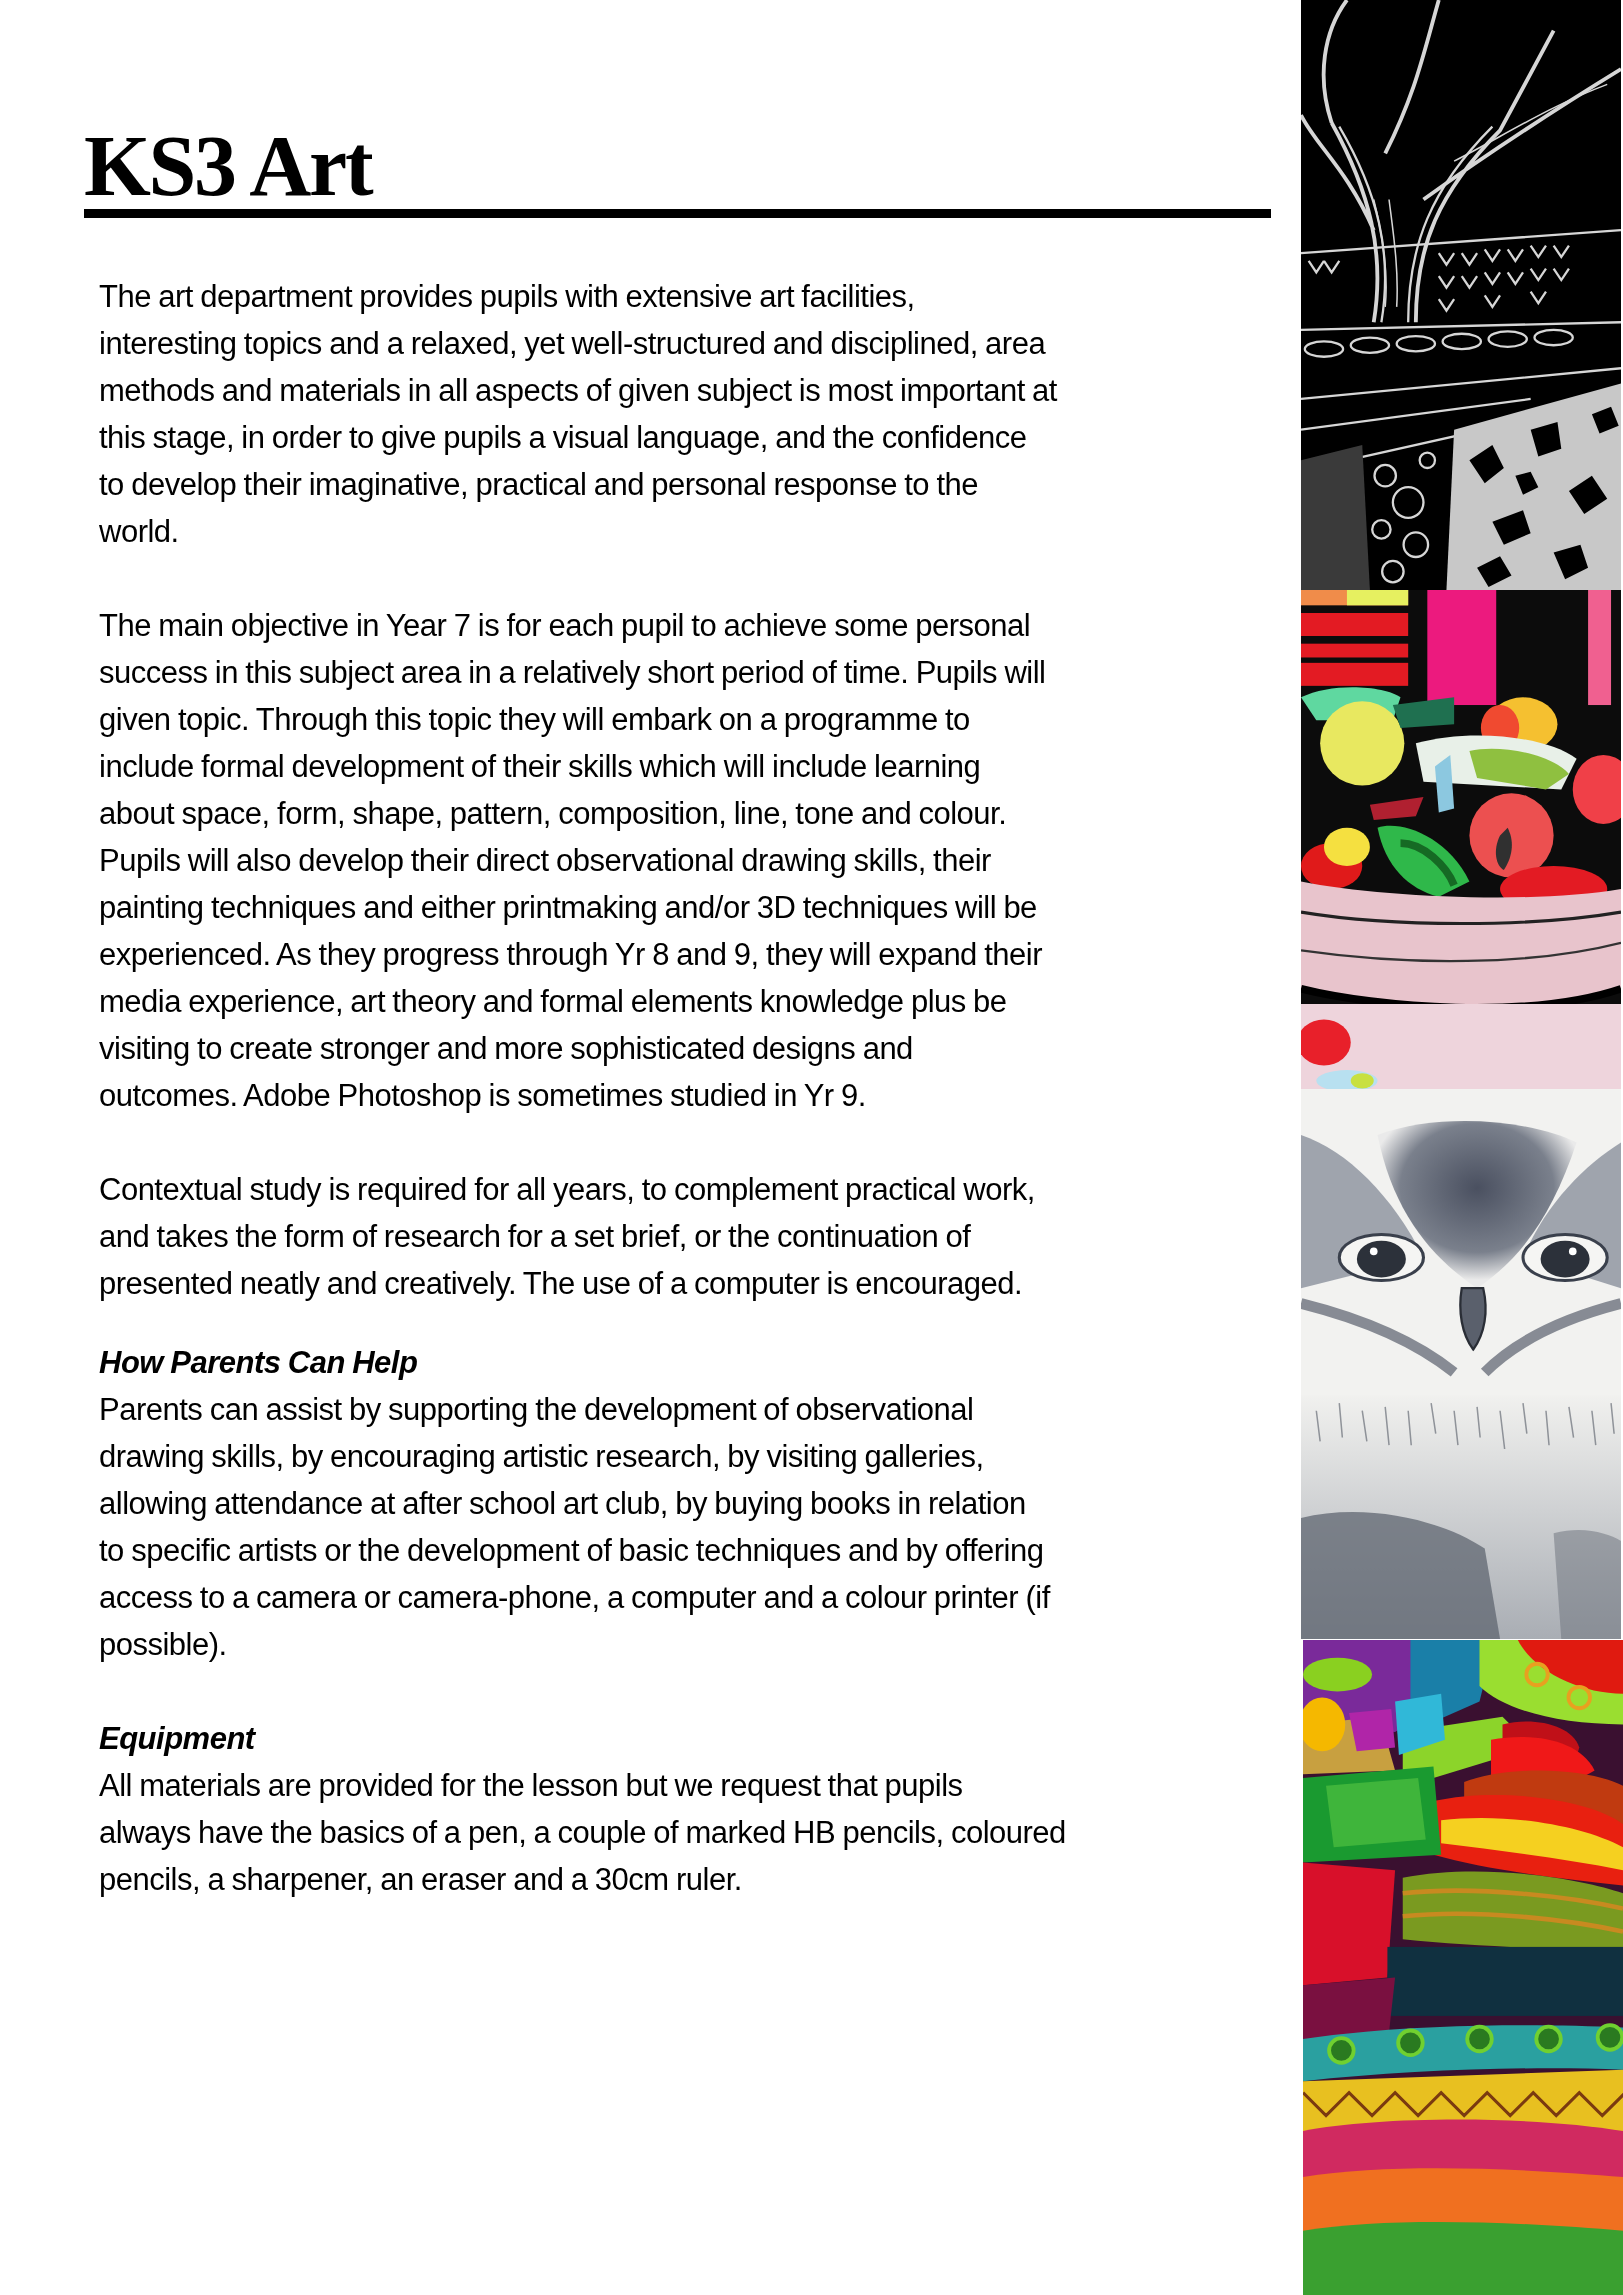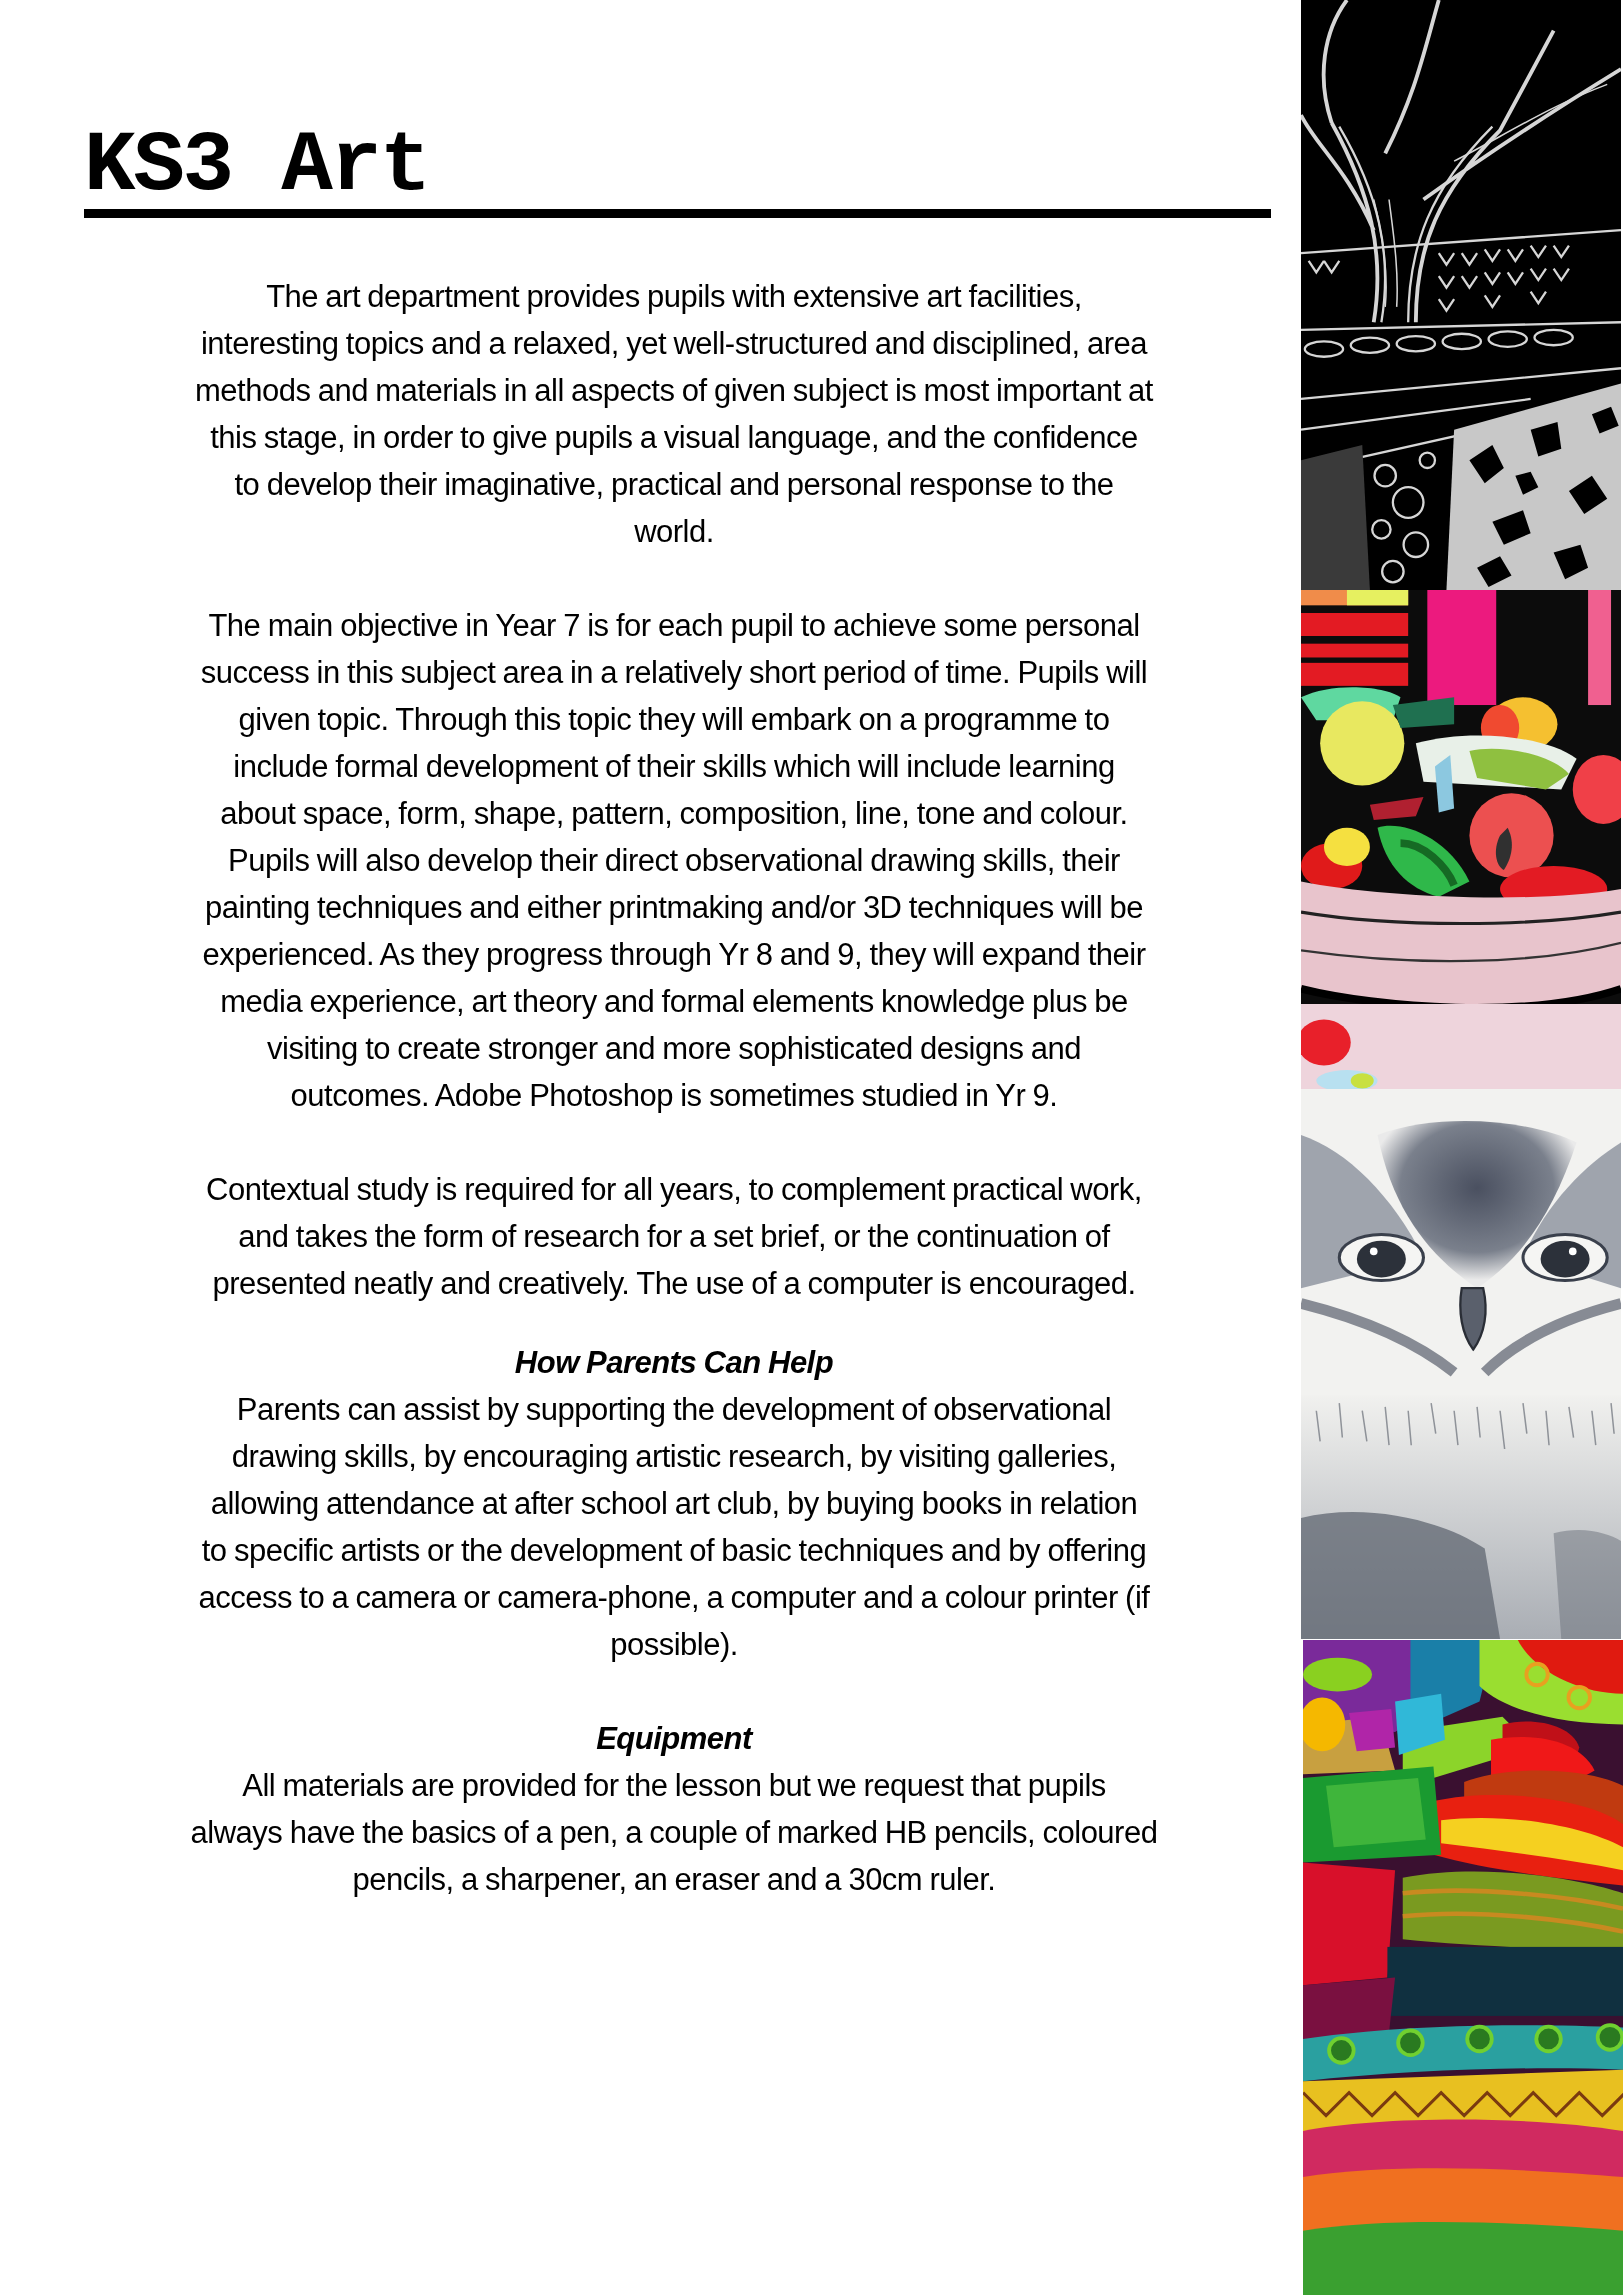--- a/index.html
+++ b/index.html
@@ -1,32 +1,32 @@
 <!DOCTYPE html>
 <html style="font-size:12.3px"><head>
 <meta charset="utf-8">
 <style>
   * { margin: 0; padding: 0; box-sizing: border-box; }
   html, body { width: 1623px; height: 2295px; background: #ffffff; overflow: hidden; }
   body { position: relative; font-family: "Liberation Sans", "DejaVu Sans", sans-serif; color: #000; }
 
   .page-title {
     position: absolute; left: 84px; top: 123px;
-    font-family: Liberation Mono, monospace; font-weight: bold;
+    font-family: Liberation Serif, serif; font-weight: bold;
     font-size: 86px; line-height: 86px; letter-spacing: -2.3px;
     white-space: nowrap;
   }
   .title-rule {
     position: absolute; left: 84px; top: 209px; width: 1187px; height: 9.2px; background: #000;
   }
 
   .content {
     position: absolute; left: 99px; top: 273px; width: 1150px;
     font-family: "Liberation Sans", sans-serif; font-size: 31px; line-height: 47px;
-    letter-spacing: -0.5px; word-spacing: -0.8px; text-align: center;
+    letter-spacing: -0.5px; word-spacing: -0.8px;
   }
   .para { margin: 0 0 47px 0; }
   .line { display: block; white-space: nowrap; }
   .heading { font-weight: bold; display: block; white-space: nowrap; font-style: italic; }
   .section.how { margin-top: -15.3px; }
 
   .art-strip { position: absolute; left: 1301px; top: 0; width: 322px; height: 2295px; }
   .art { position: absolute; left: 0; width: 320px; overflow: hidden; }
   .art svg { display: block; width: 100%; height: 100%; }
   .art-tree { top: 0; height: 590px; background: #000; }

